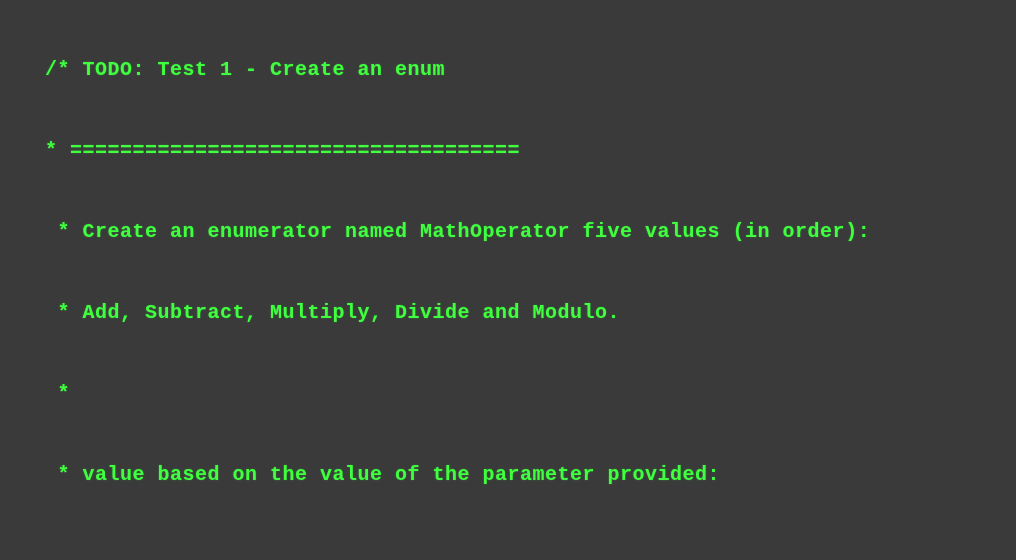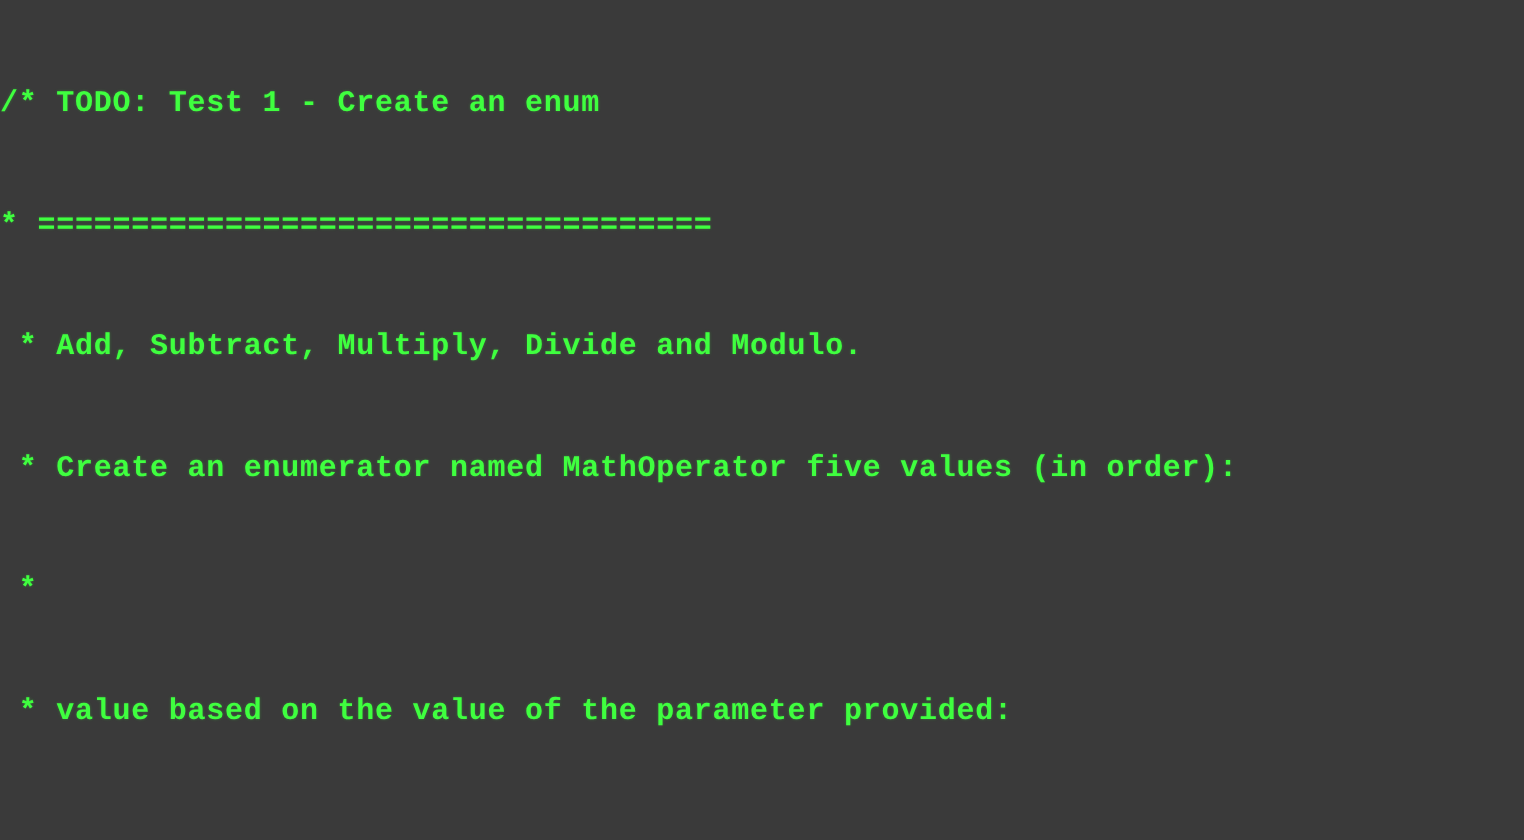--- a/index.html
+++ b/index.html
@@ -16,30 +16,30 @@
     font-size: 20px;
     line-height: 27px;
     font-weight: bold;
     letter-spacing: 0.5px;
   }
   .code-block {
     padding: 2px 0 0 0;
     white-space: pre;
     text-shadow: 0 0 2px rgba(63,255,63,0.3);
   }
-  .line { display: block; }
+  .line { display: block; padding-left: 45px; }
 </style>
 </head>
 <body>
 
 <div class="code-block">
   <span class="line">/* TODO: Test 1 - Create an enum</span>
   <span class="line">* ====================================</span>
+  <span class="line"> * Create an enumerator named MathOperator five values (in order):</span>
   <span class="line"> * Add, Subtract, Multiply, Divide and Modulo.</span>
-  <span class="line"> * Create an enumerator named MathOperator five values (in order):</span>
   <span class="line"> * </span>
   <span class="line"> * value based on the value of the parameter provided:</span>
   
   
   
   
   
   
   
   

